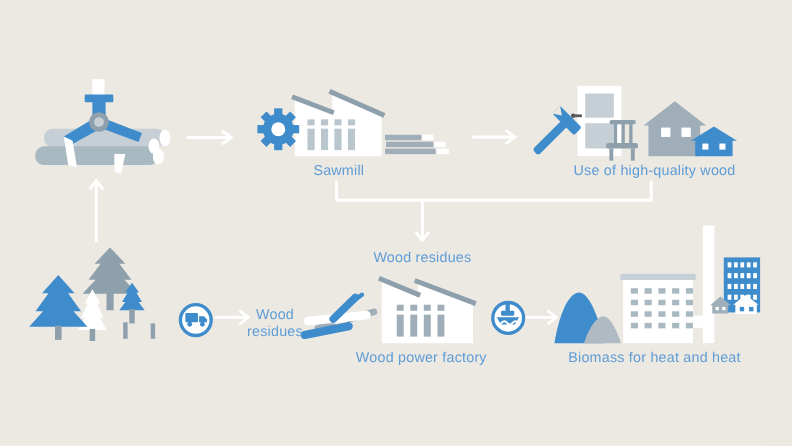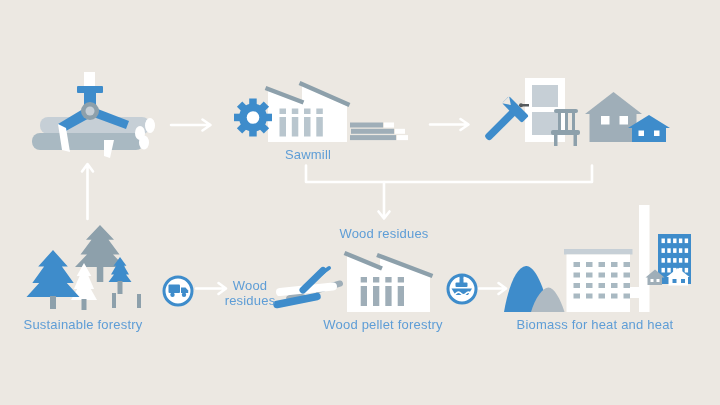--- a/index.html
+++ b/index.html
@@ -231,18 +231,18 @@
       <rect x="573.5" y="293.5" width="6.5" height="5"></rect>
           <rect x="586" y="293.5" width="6.5" height="5"></rect>
           <rect x="598.5" y="293.5" width="6.5" height="5"></rect>
           <rect x="611" y="293.5" width="6.5" height="5"></rect>
           <rect x="623.5" y="293.5" width="6.5" height="5"></rect>
     </g>
   </g>
 </svg>
 
   <div class="lbl" style="left:258px;top:147px;width:100px">Sawmill</div>
+  <div class="lbl" style="left:495px;top:147px;width:200px">Use of high-quality wood</div>
   <div class="lbl" style="left:314px;top:226px;width:140px">Wood residues</div>
   <div class="lbl" style="left:214px;top:278px;width:72px">Wood residues</div>
-  <div class="lbl" style="left:8px;top:317px;width:150px">Sustainable forestry</div>
-  <div class="lbl" style="left:308px;top:317px;width:150px">Wood pellet forestry</div>
+  <div class="lbl" style="left:308px;top:317px;width:150px">Wood power factory</div>
   <div class="lbl" style="left:495px;top:317px;width:200px">Biomass for heat and heat</div>
 </div>
 
 </body></html>

